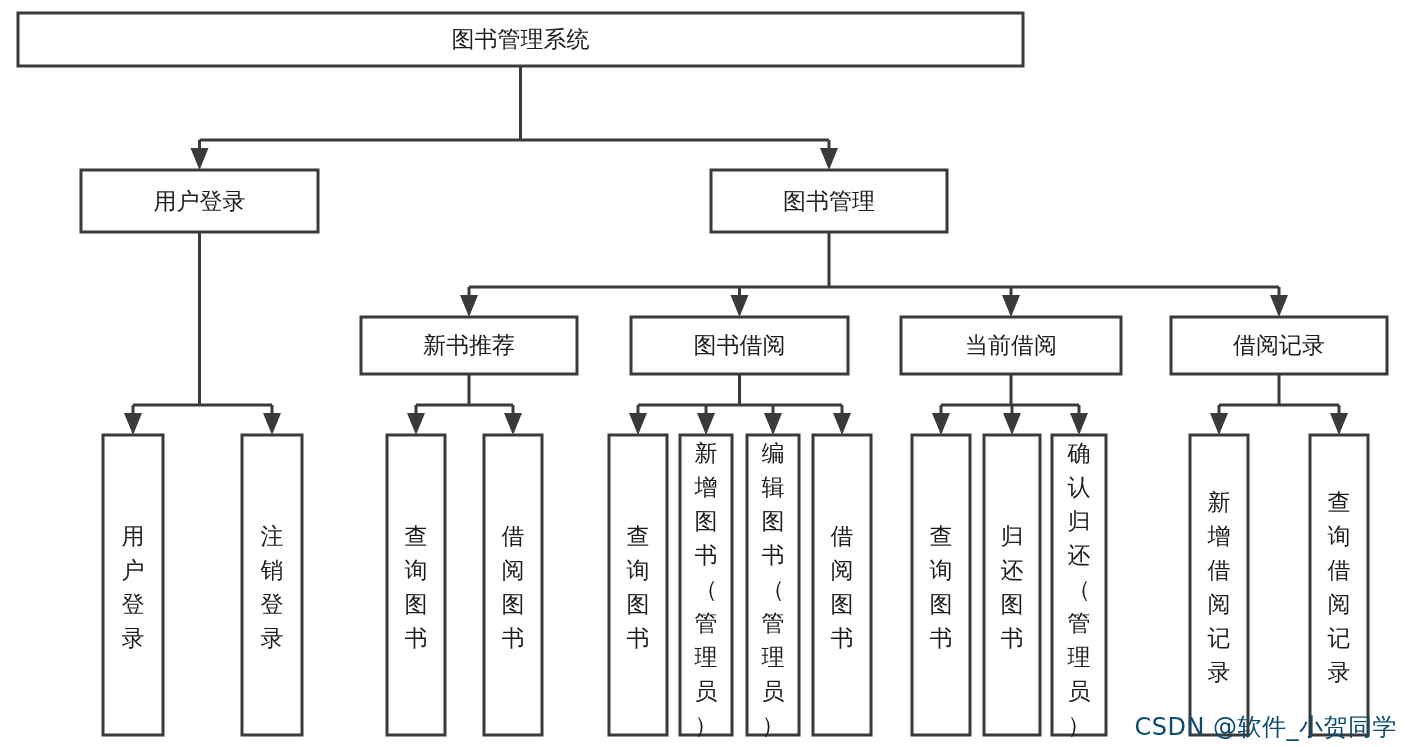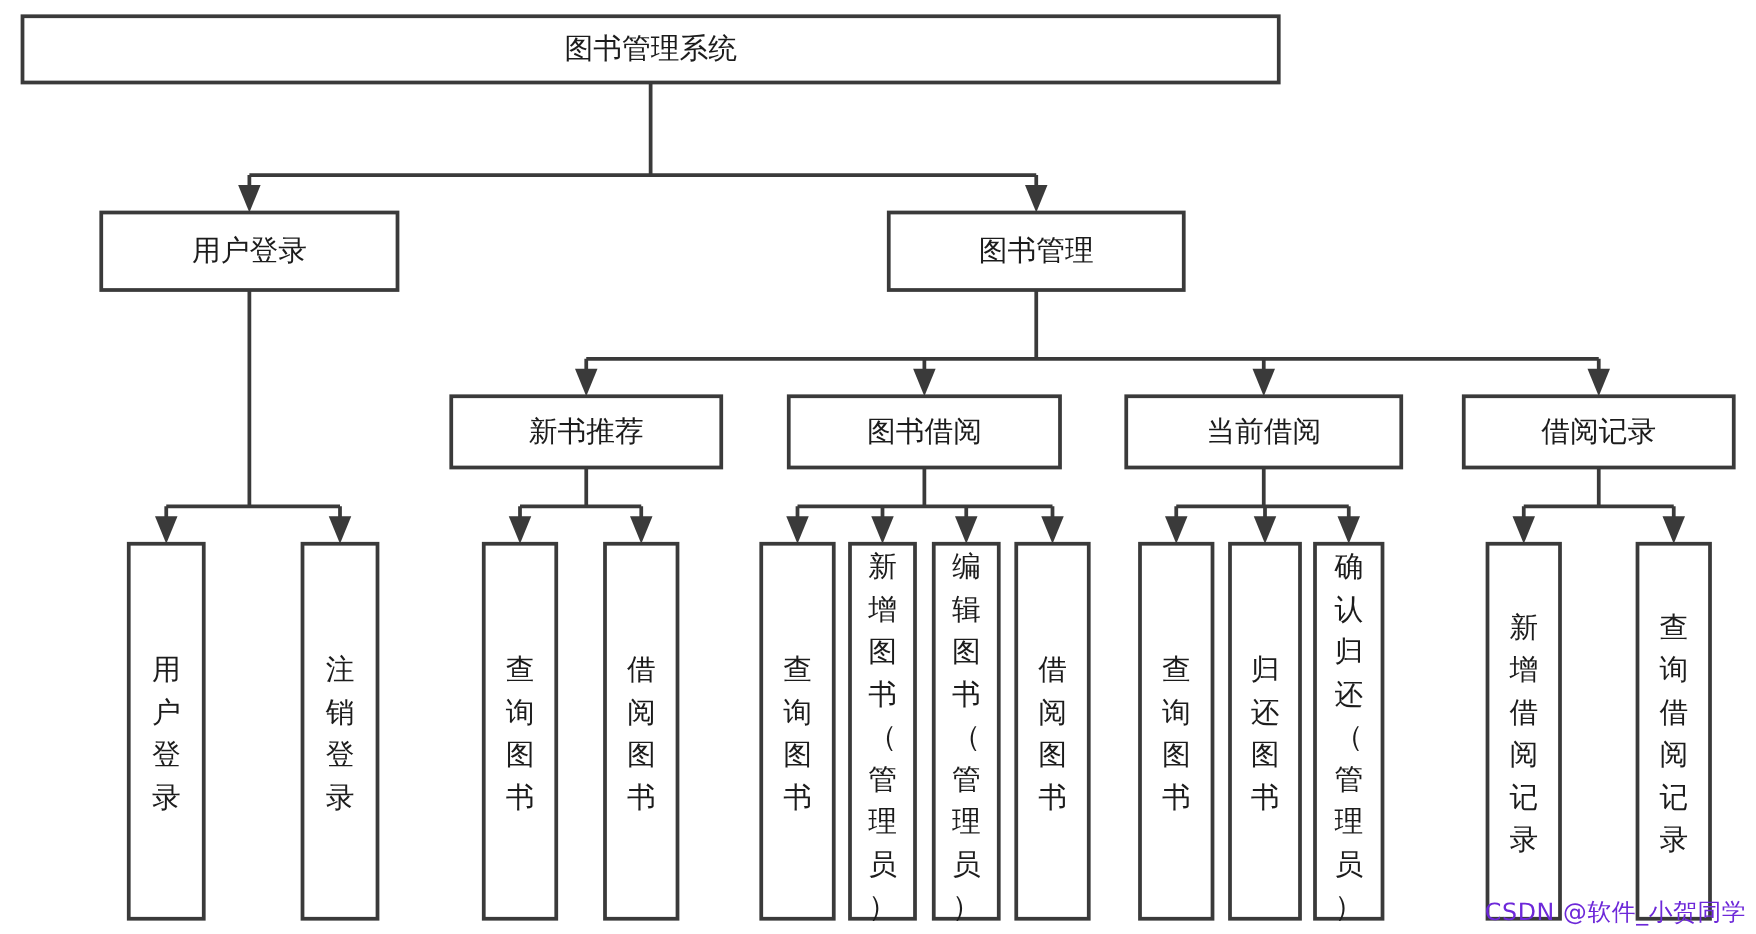--- a/index.html
+++ b/index.html
@@ -46,22 +46,22 @@
     fill: #1c1c1c;
     font-family: "DejaVu Sans", "Liberation Sans", sans-serif;
     font-size: 23px;
     text-anchor: middle;
   }
   .watermark {
     position: absolute;
     right: 8px;
     bottom: 4px;
     font-family: "DejaVu Sans", "Liberation Sans", sans-serif;
-    font-size: 19px;
-    color: #6d28d9;
+    font-size: 24px;
+    color: #0c4a6e;
     white-space: nowrap;
     letter-spacing: 0.5px;
   }
 </style>
 </head>
 <body>
 
 <svg id="diagram" viewBox="0 0 1405 747" xmlns="http://www.w3.org/2000/svg">
   <g id="connectors-layer">
       <g>

